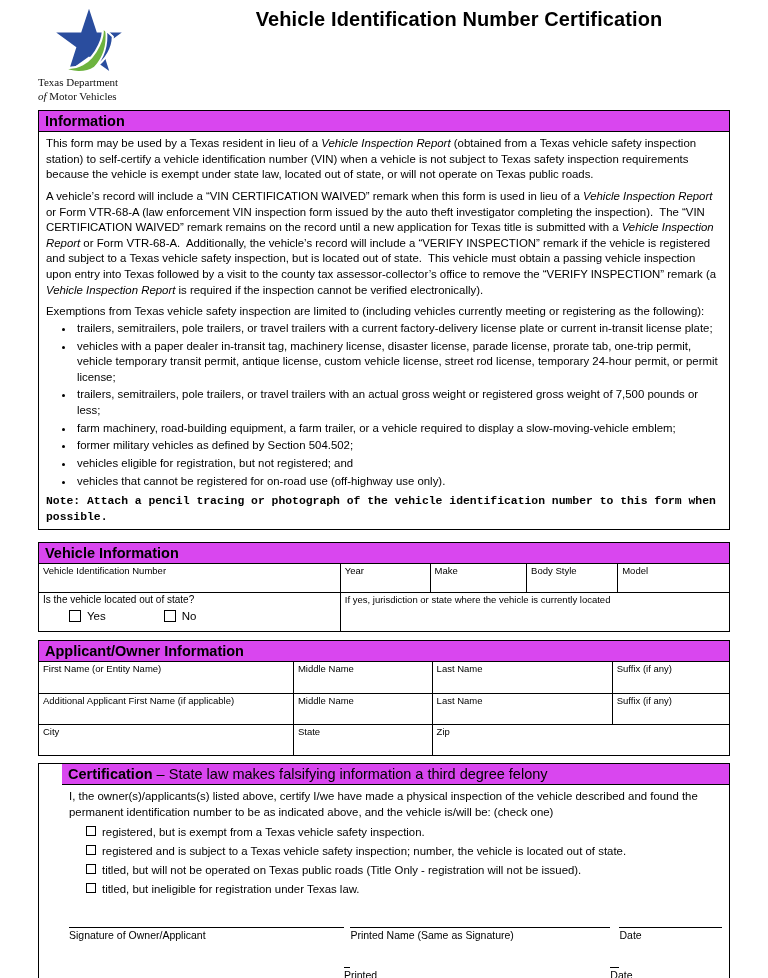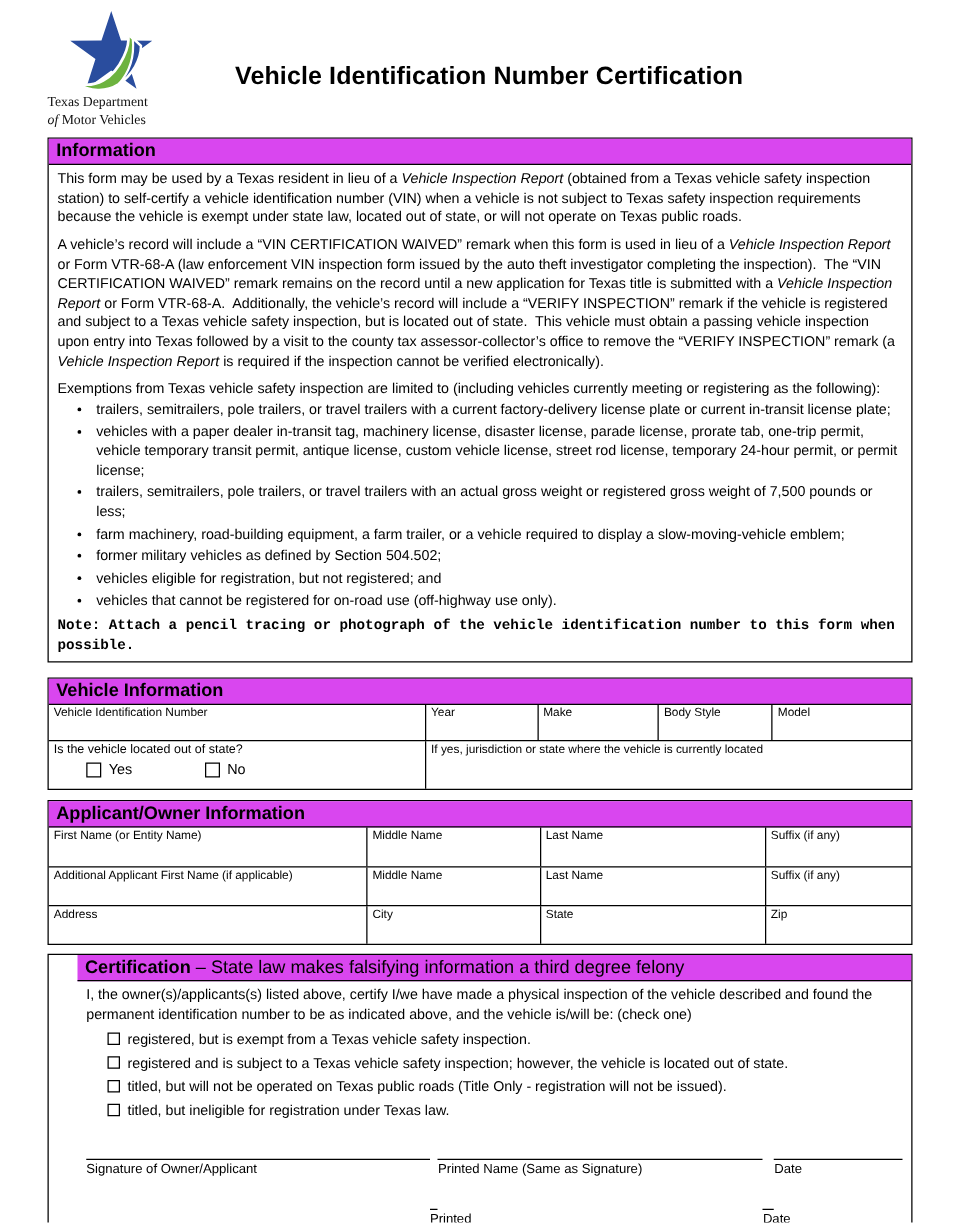--- a/index.html
+++ b/index.html
@@ -14,23 +14,22 @@
 
   
   .header { display: flex; margin: 8px 38px 0 38px; height: 96px; }
   .logo { width: 150px; display: flex; flex-direction: column; align-items: flex-start; }
   .logo svg { margin-left: 14px; display: block; }
   .logo-text {
     font-family: "Liberation Serif", serif;
     font-size: 11px; line-height: 14px; margin-top: 1px; color: #111; white-space: nowrap;
   }
   .doc-title {
-    flex: 1; 
+    flex: 1; text-align: center;
     font-size: 20px; font-weight: bold; letter-spacing: 0.1px;
-    margin-top: 42px;
   }
 
   
   .content { margin: 0 38px; width: 692px; }
   .box { border: 1px solid #000; background: #fff; }
   .sec-head {
     background: #d946ef; border-bottom: 1px solid #000;
     font-size: 14.5px; font-weight: bold; padding: 2px 6px; line-height: 16px;
   }
   .sec-head .head-rest { font-weight: normal; }
@@ -157,41 +156,40 @@
         <div class="cell"><span>Last Name</span></div>
         <div class="cell"><span>Suffix (if any)</span></div>
       </div>
       <div class="grid-row arow">
         <div class="cell"><span>Additional Applicant First Name (if applicable)</span></div>
         <div class="cell"><span>Middle Name</span></div>
         <div class="cell"><span>Last Name</span></div>
         <div class="cell"><span>Suffix (if any)</span></div>
       </div>
       <div class="grid-row arow">
-        <div class="cell"><span>Address</span></div>
         <div class="cell"><span>City</span></div>
         <div class="cell"><span>State</span></div>
         <div class="cell"><span>Zip</span></div>
       </div>
     </section>
 
     <section class="box cert-box">
       <div class="sec-head">
         <span>Certification</span><span class="head-rest"> – State law makes falsifying information a third degree felony</span>
       </div>
       <div class="cert-body">
         <p class="cert-intro">I, the owner(s)/applicants(s) listed above, certify I/we have made a physical inspection of the vehicle described and found the permanent identification number to be as indicated above, and the vehicle is/will be: (check one)</p>
 
         <div class="option">
           <span class="cb"></span>
           <span>registered, but is exempt from a Texas vehicle safety inspection.</span>
         </div>
         <div class="option">
           <span class="cb"></span>
-          <span>registered and is subject to a Texas vehicle safety inspection; however, the vehicle is located out of state.</span>
+          <span>registered and is subject to a Texas vehicle safety inspection; number, the vehicle is located out of state.</span>
         </div>
         <div class="option">
           <span class="cb"></span>
           <span>titled, but will not be operated on Texas public roads (Title Only - registration will not be issued).</span>
         </div>
         <div class="option">
           <span class="cb"></span>
           <span>titled, but ineligible for registration under Texas law.</span>
         </div>
 

